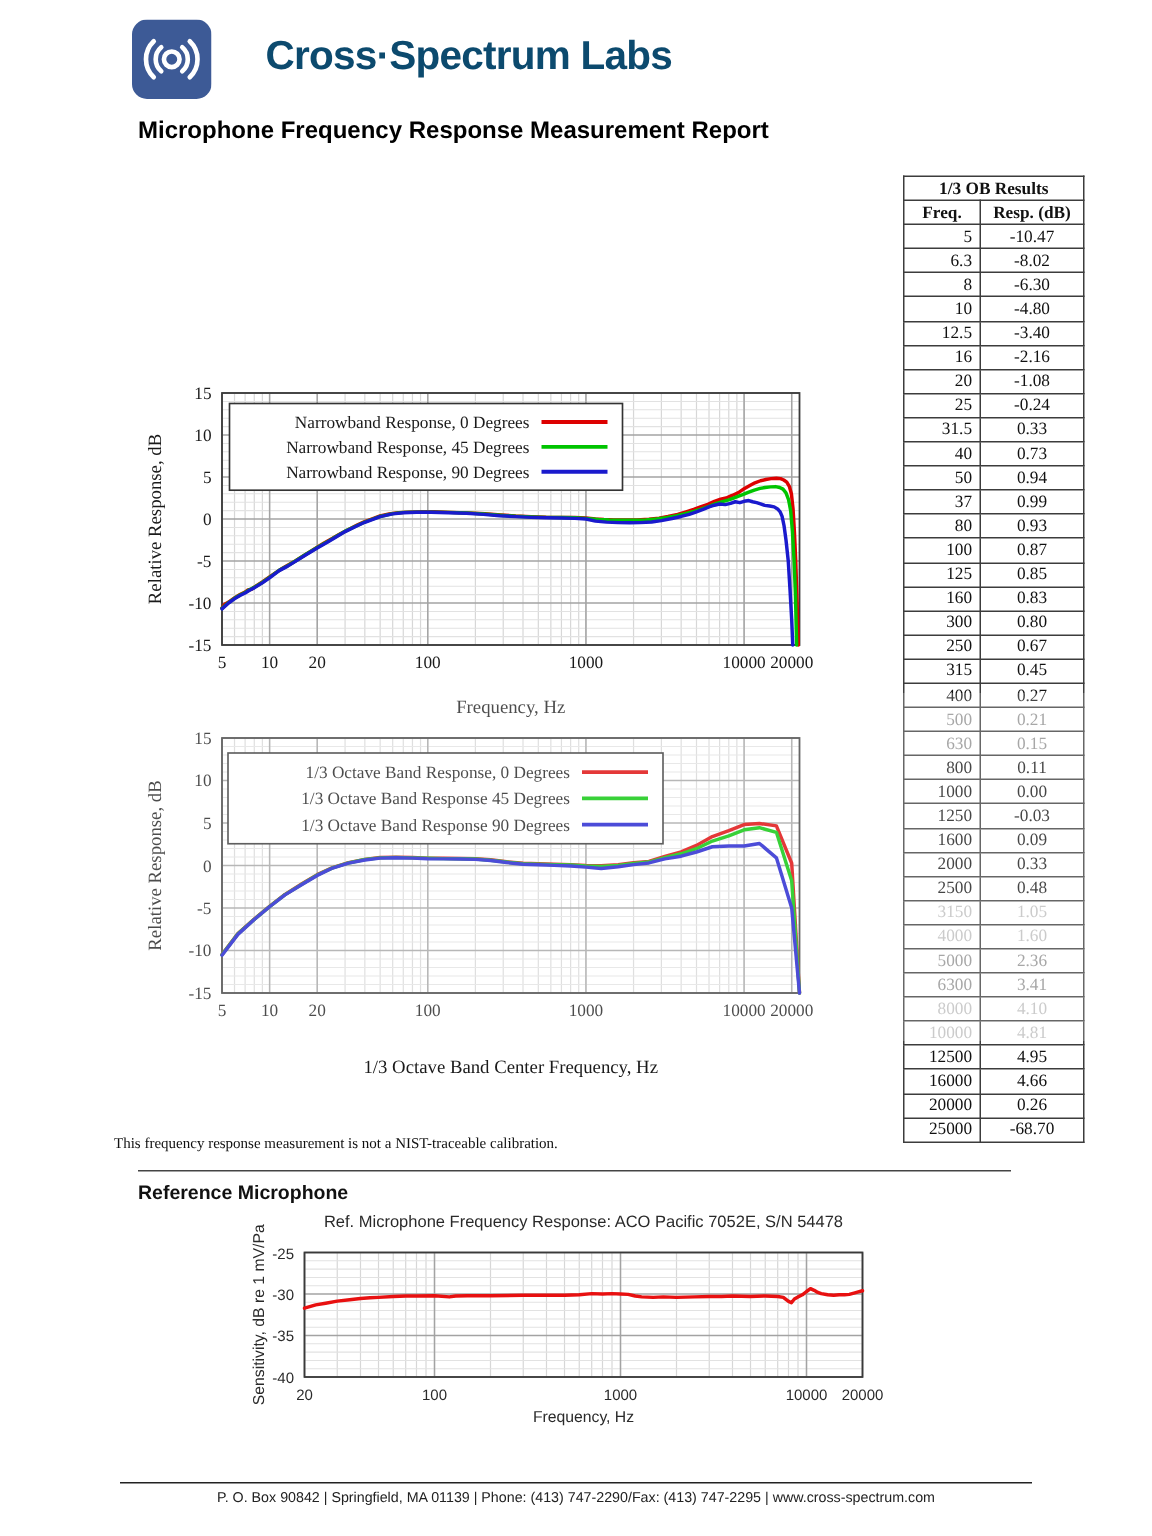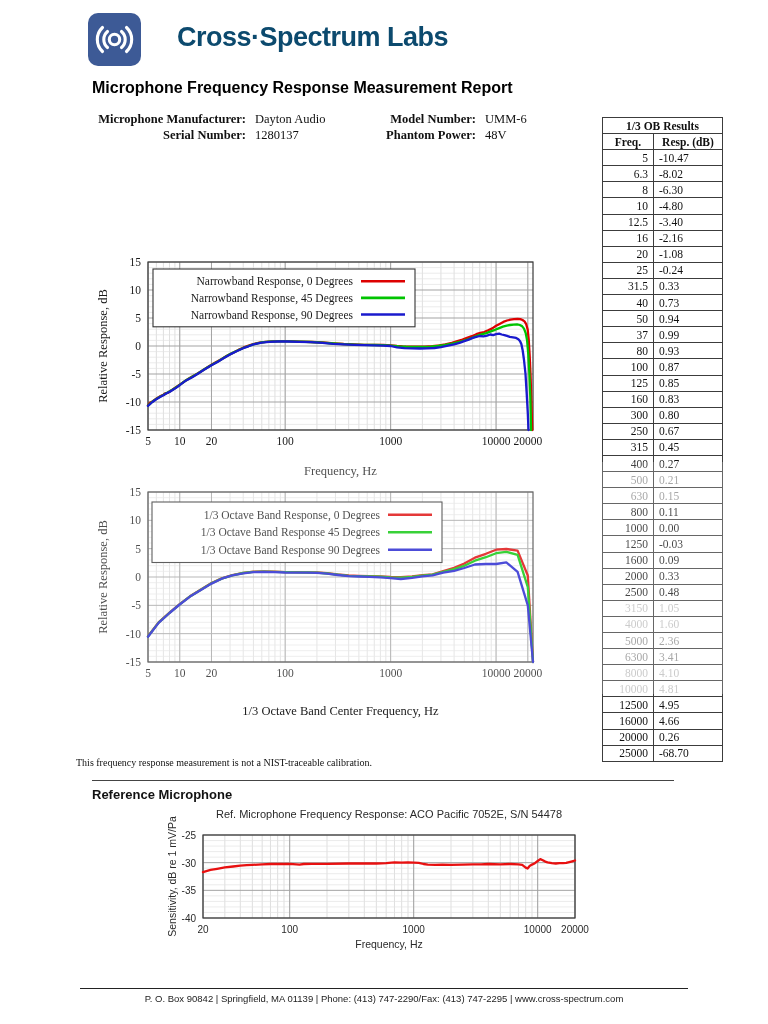--- a/index.html
+++ b/index.html
@@ -17,21 +17,21 @@
   .meta{position:absolute;left:90px;top:111px;width:470px;font-size:12.5px;line-height:16px;}
   .meta-group{display:grid;grid-template-columns:165px 118px 112px 75px;margin-bottom:15px;}
   .meta-label{font-weight:bold;text-align:right;padding-right:9px;white-space:nowrap;}
   .meta-value{text-align:left;white-space:nowrap;}
   
   .ob-wrap{position:absolute;left:602px;top:117px;}
   table.ob{border-collapse:collapse;font-size:11.5px;}
   table.ob td,table.ob th{border:1px solid #3c3c3c;height:15.1px;padding:0 5px;line-height:14px;}
   table.ob th{font-weight:bold;text-align:center;}
   td.fq{width:40px;text-align:right;}
-  td.rs{width:58px;}
+  td.rs{width:58px;text-align:center;}
   tr.fade1 td{color:#8f8f8f;}
   tr.fade2 td{color:#bdbdbd;}
   
   svg.chart{position:absolute;overflow:visible;}
   .chart-serif text{font-family:"Liberation Serif",serif;fill:#1a1a1a;}
   .chart-sans  text{font-family:"Liberation Sans",sans-serif;fill:#2a2a2a;}
   .chart-serif .tick-label{font-size:11.5px;}
   .chart-serif .axis-title{font-size:12.5px;}
   .chart-serif .legend-label{font-size:11.5px;}
   .chart-sans .tick-label{font-size:10px;}
@@ -61,30 +61,20 @@
     <path d="M14.5,14.5 A16.5,16.5 0 0 0 14.5,38.5" fill="none" stroke="#fff" stroke-width="3.1" stroke-linecap="round"></path>
     <path d="M33.5,18.5 A10.5,10.5 0 0 1 33.5,34.5" fill="none" stroke="#fff" stroke-width="3.1" stroke-linecap="round"></path>
     <path d="M38.5,14.5 A16.5,16.5 0 0 1 38.5,38.5" fill="none" stroke="#fff" stroke-width="3.1" stroke-linecap="round"></path>
   </svg>
 </div>
 <div class="brand">Cross·Spectrum Labs</div>
 
 <div class="report-title">Microphone Frequency Response Measurement Report</div>
 
 <div class="meta" id="meta">
-    <div class="meta-group">
-      <span class="meta-label">Microphone Manufacturer:</span>
-      <span class="meta-value">Dayton Audio</span>
-      <span class="meta-label">Model Number:</span>
-      <span class="meta-value">UMM-6</span>
-      <span class="meta-label">Serial Number:</span>
-      <span class="meta-value">1280137</span>
-      <span class="meta-label">Phantom Power:</span>
-      <span class="meta-value">48V</span>
-    </div>
   </div>
 
 <div class="ob-wrap">
   <table class="ob" id="ob-table">
     <thead>
       <tr>
           <th colspan="2">1/3 OB Results</th>
         </tr>
       <tr>
         <th>Freq.</th>

